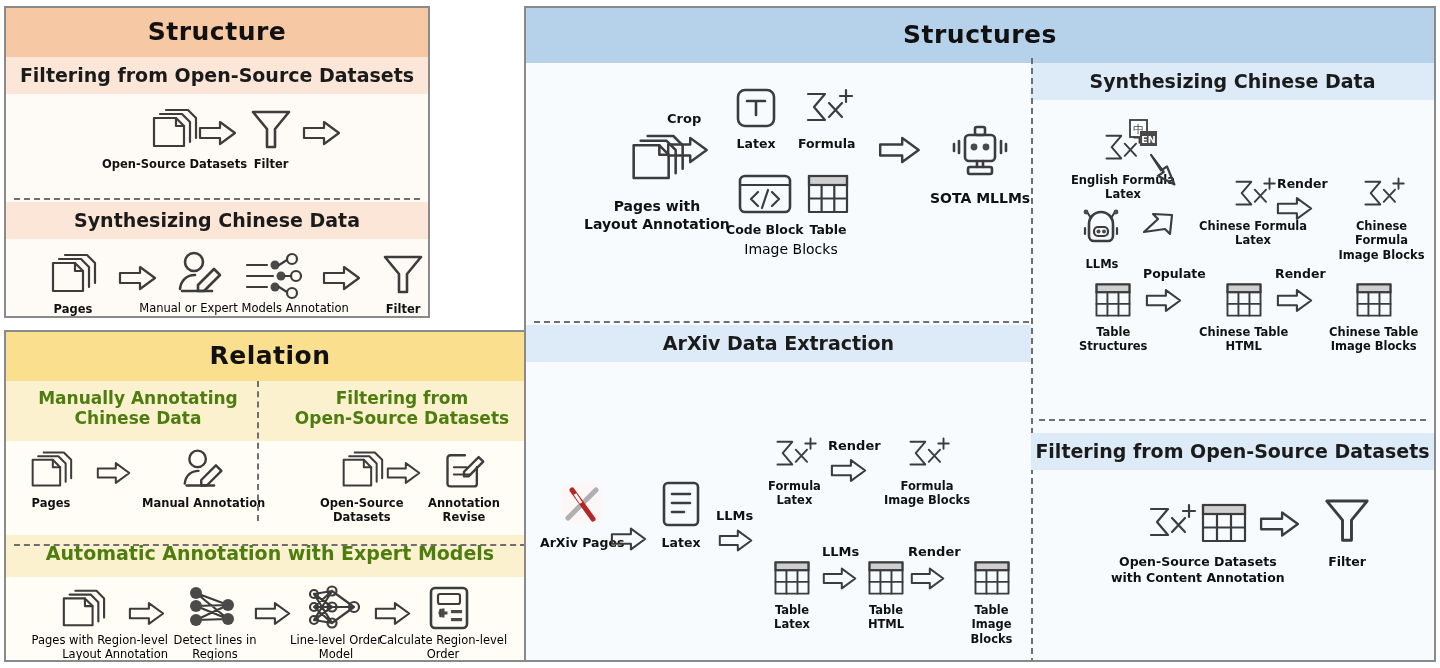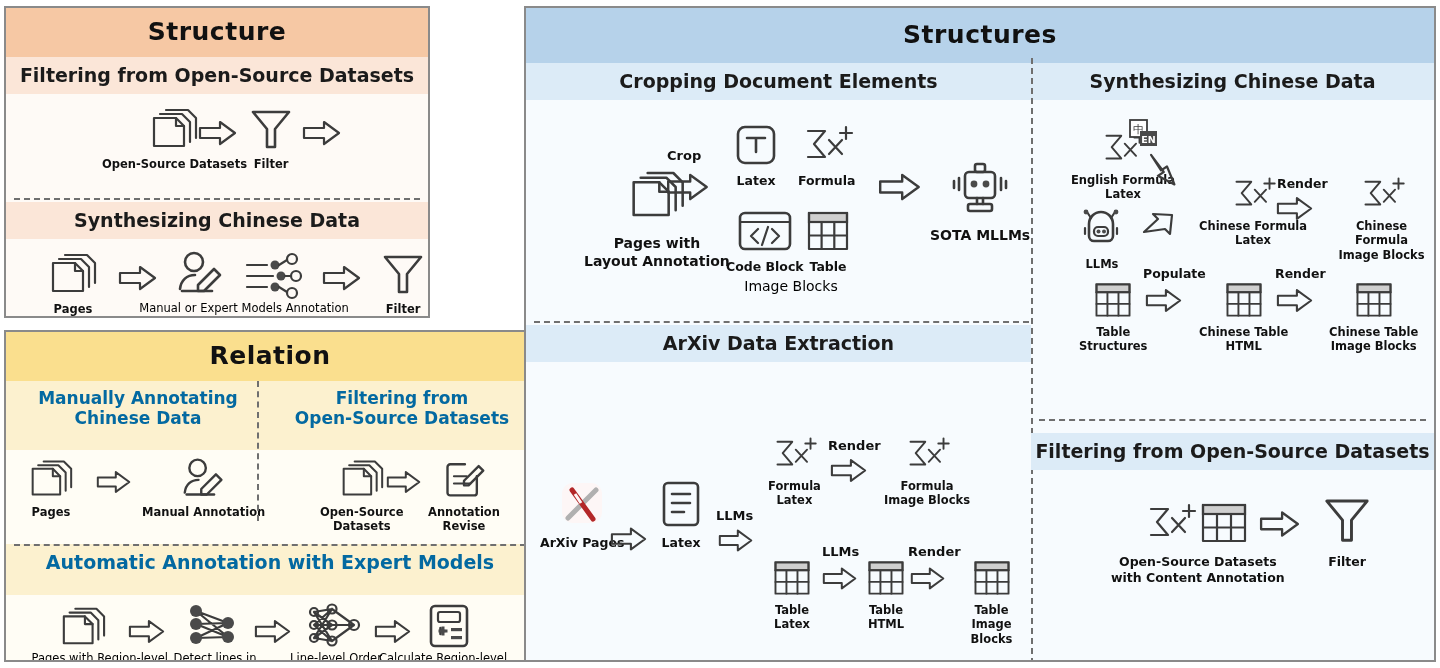--- a/index.html
+++ b/index.html
@@ -15,21 +15,21 @@
 
   #panel-structure { left:4px; top:6px; width:426px; height:312px; background:#fefaf6; }
   #panel-relation  { left:4px; top:330px; width:532px; height:332px; background:#fffdf5; }
   #panel-recognition { left:524px; top:6px; width:912px; height:656px; background:#f7fbfe; }
 
   .t-structure { background:#f6c8a4; color:#111; font-size:25px; padding:9px 0 11px; }
   .t-relation  { background:#fadf8e; color:#111; font-size:25px; padding:9px 0 11px; }
   .t-recognition { background:#b6d2ea; color:#111; font-size:25px; padding:12px 0 14px; }
 
   .b-orange { background:#fbe6d8; color:#1b1b1b; font-size:19px; padding:7px 0 8px; }
-  .b-yellow { background:#fcf1cf; color:#0369a1; font-size:19px; padding:7px 0 22px;text-align:center; }
+  .b-yellow { background:#fcf1cf; color:#4d7c0f; font-size:19px; padding:7px 0 13px;text-align:center; }
   .b-blue   { background:#dcebf7; color:#1b1b1b; font-size:19px; padding:7px 0 8px; }
 
   .hdash { position:absolute; left:8px; right:8px; border-top:2px dashed #6f6f6f; }
   .vdash { position:absolute; top:0; bottom:0; border-left:2px dashed #6f6f6f; }
 
   
   .node { position:absolute; display:flex; flex-direction:column; align-items:center; }
   .node .cap { margin-top:5px; font-size:12.5px; color:#111; text-align:center;
     line-height:1.25; white-space:pre-line; font-weight:600; }
   .cap.sm { font-size:11.5px; }
@@ -255,21 +255,20 @@
 Region-level Order</div>
     </div>
   </div>
 
   <div class="panel" id="panel-recognition">
     <div class="panel-title t-recognition">Structures</div>
 
     <div style="display:flex; position:relative;">
 
       <div style="width:505px;">
-        <div class="band b-blue">Cropping Document Elements</div>
         <div class="area" style="height:253px;">
           <div class="node" style="left:58px; top:66px;">
             <svg width="60" height="56" viewBox="0 0 50 48">
               <path class="st2" d="M5 14h22l8 8v20H5z"></path>
                 <path class="st2" d="M11 10h22l8 8v20"></path>
               <path class="st2" d="M17 6h22l8 8v20"></path>
                 <path class="st2" d="M27 14v8h8"></path>
             </svg>
             <div class="cap lg" style="margin-top:13px;">Pages with
 Layout Annotation</div>

